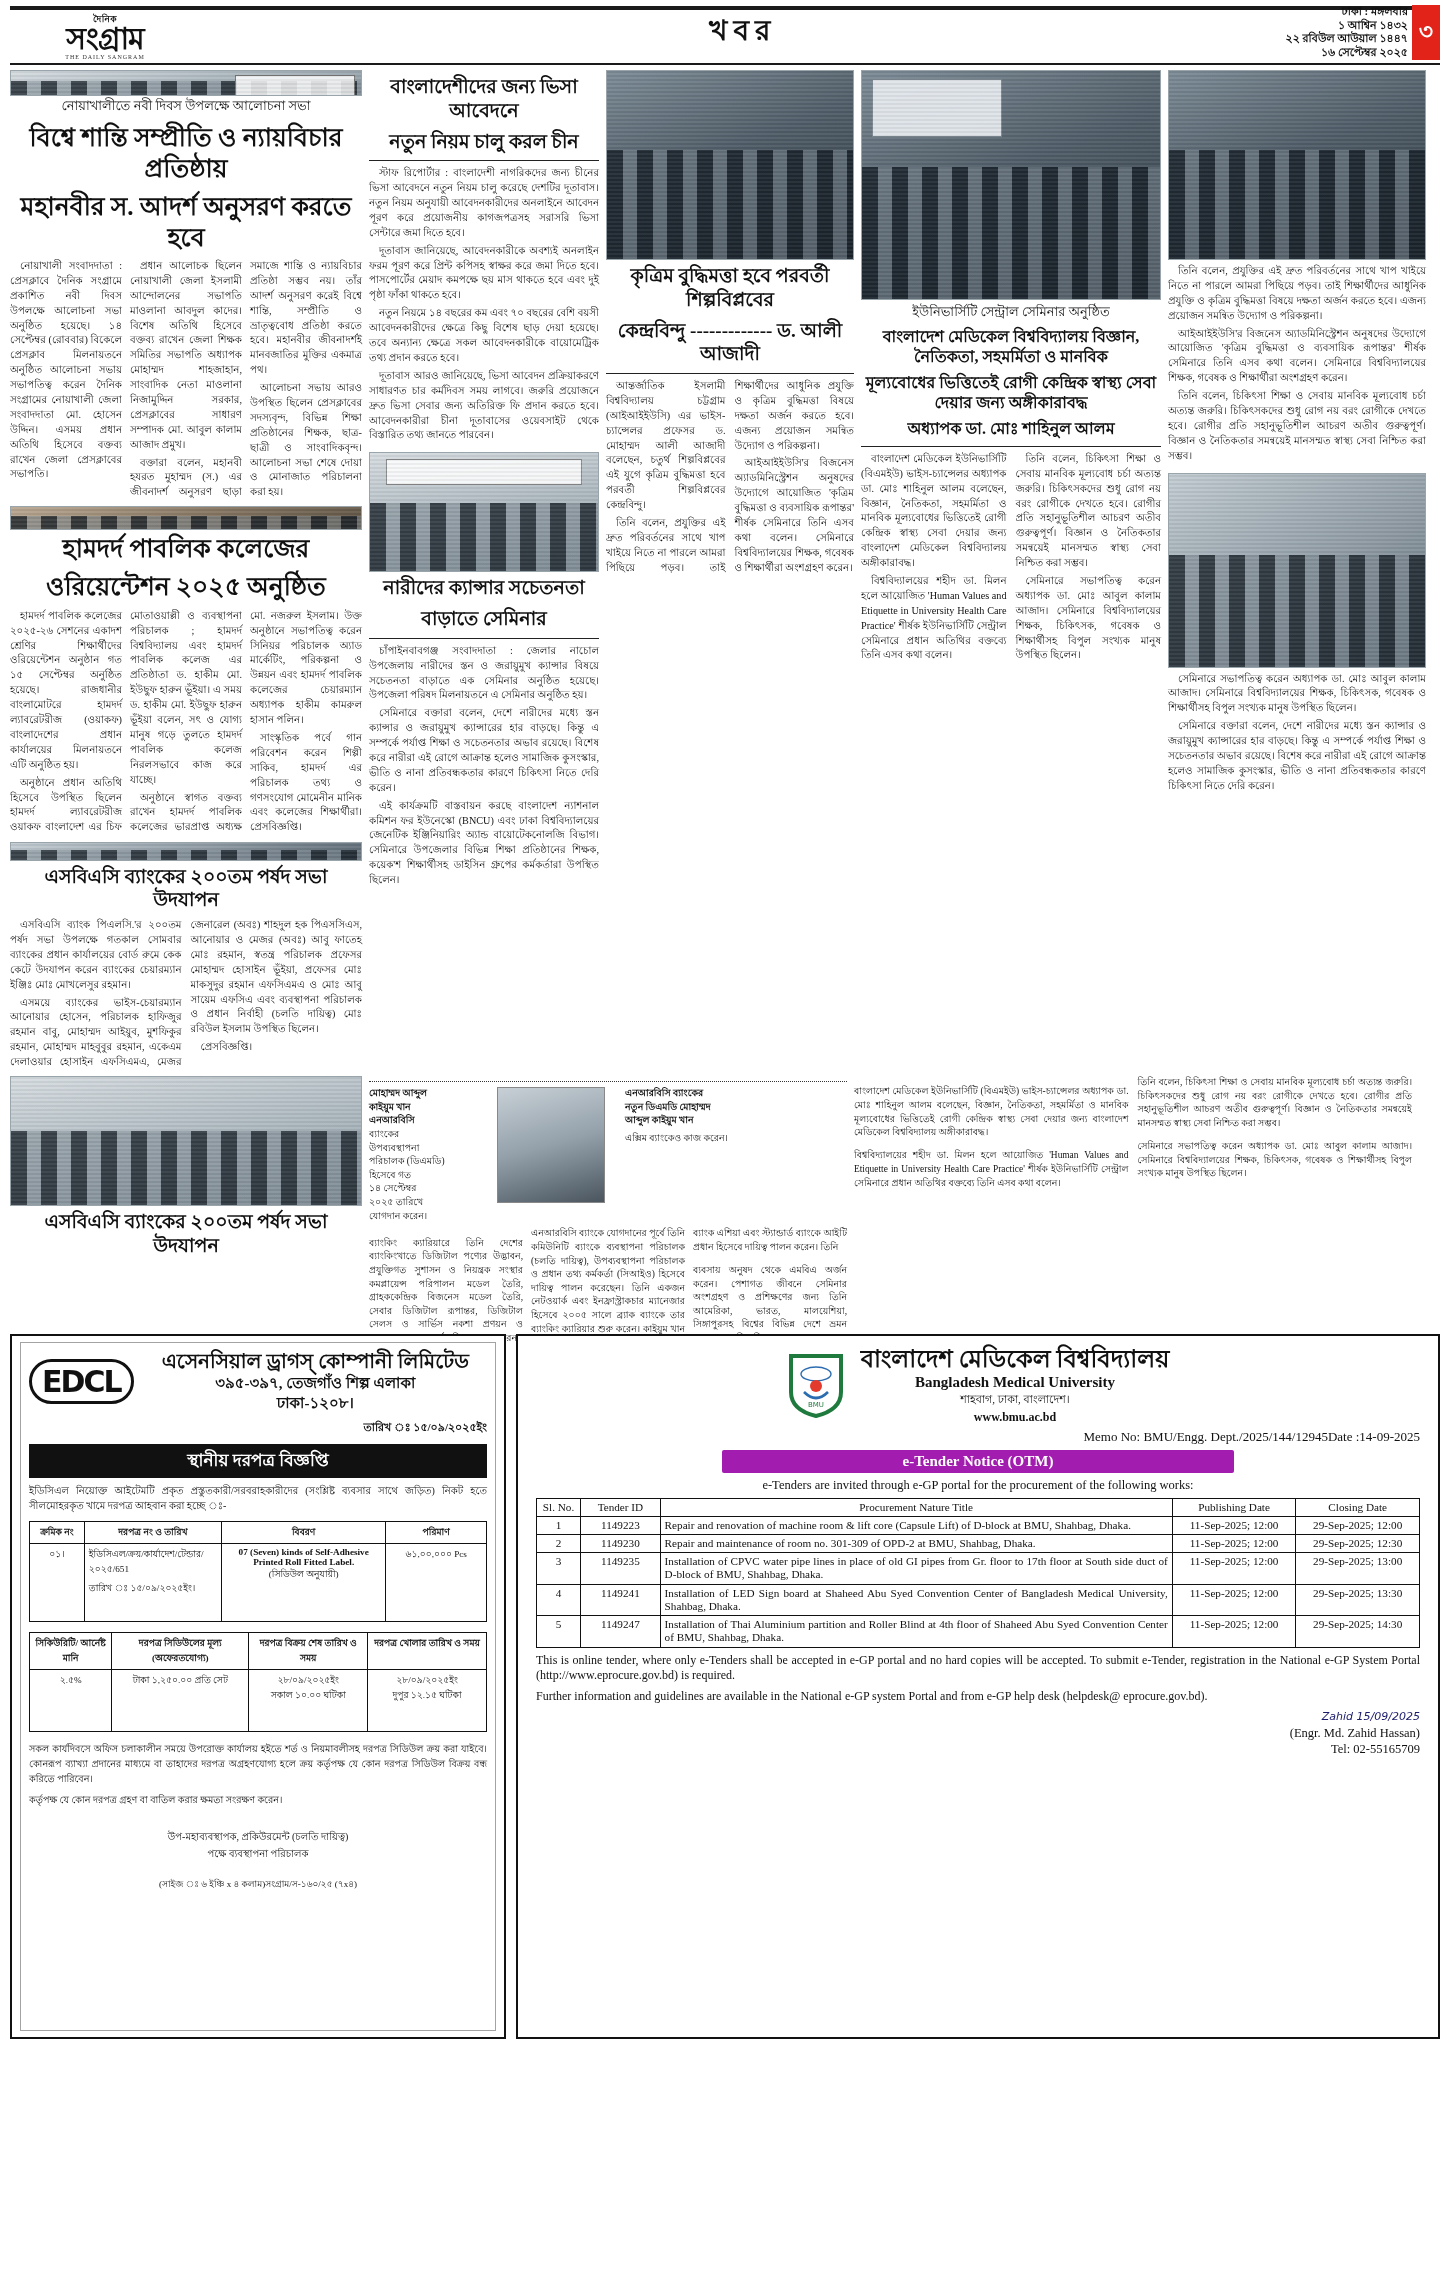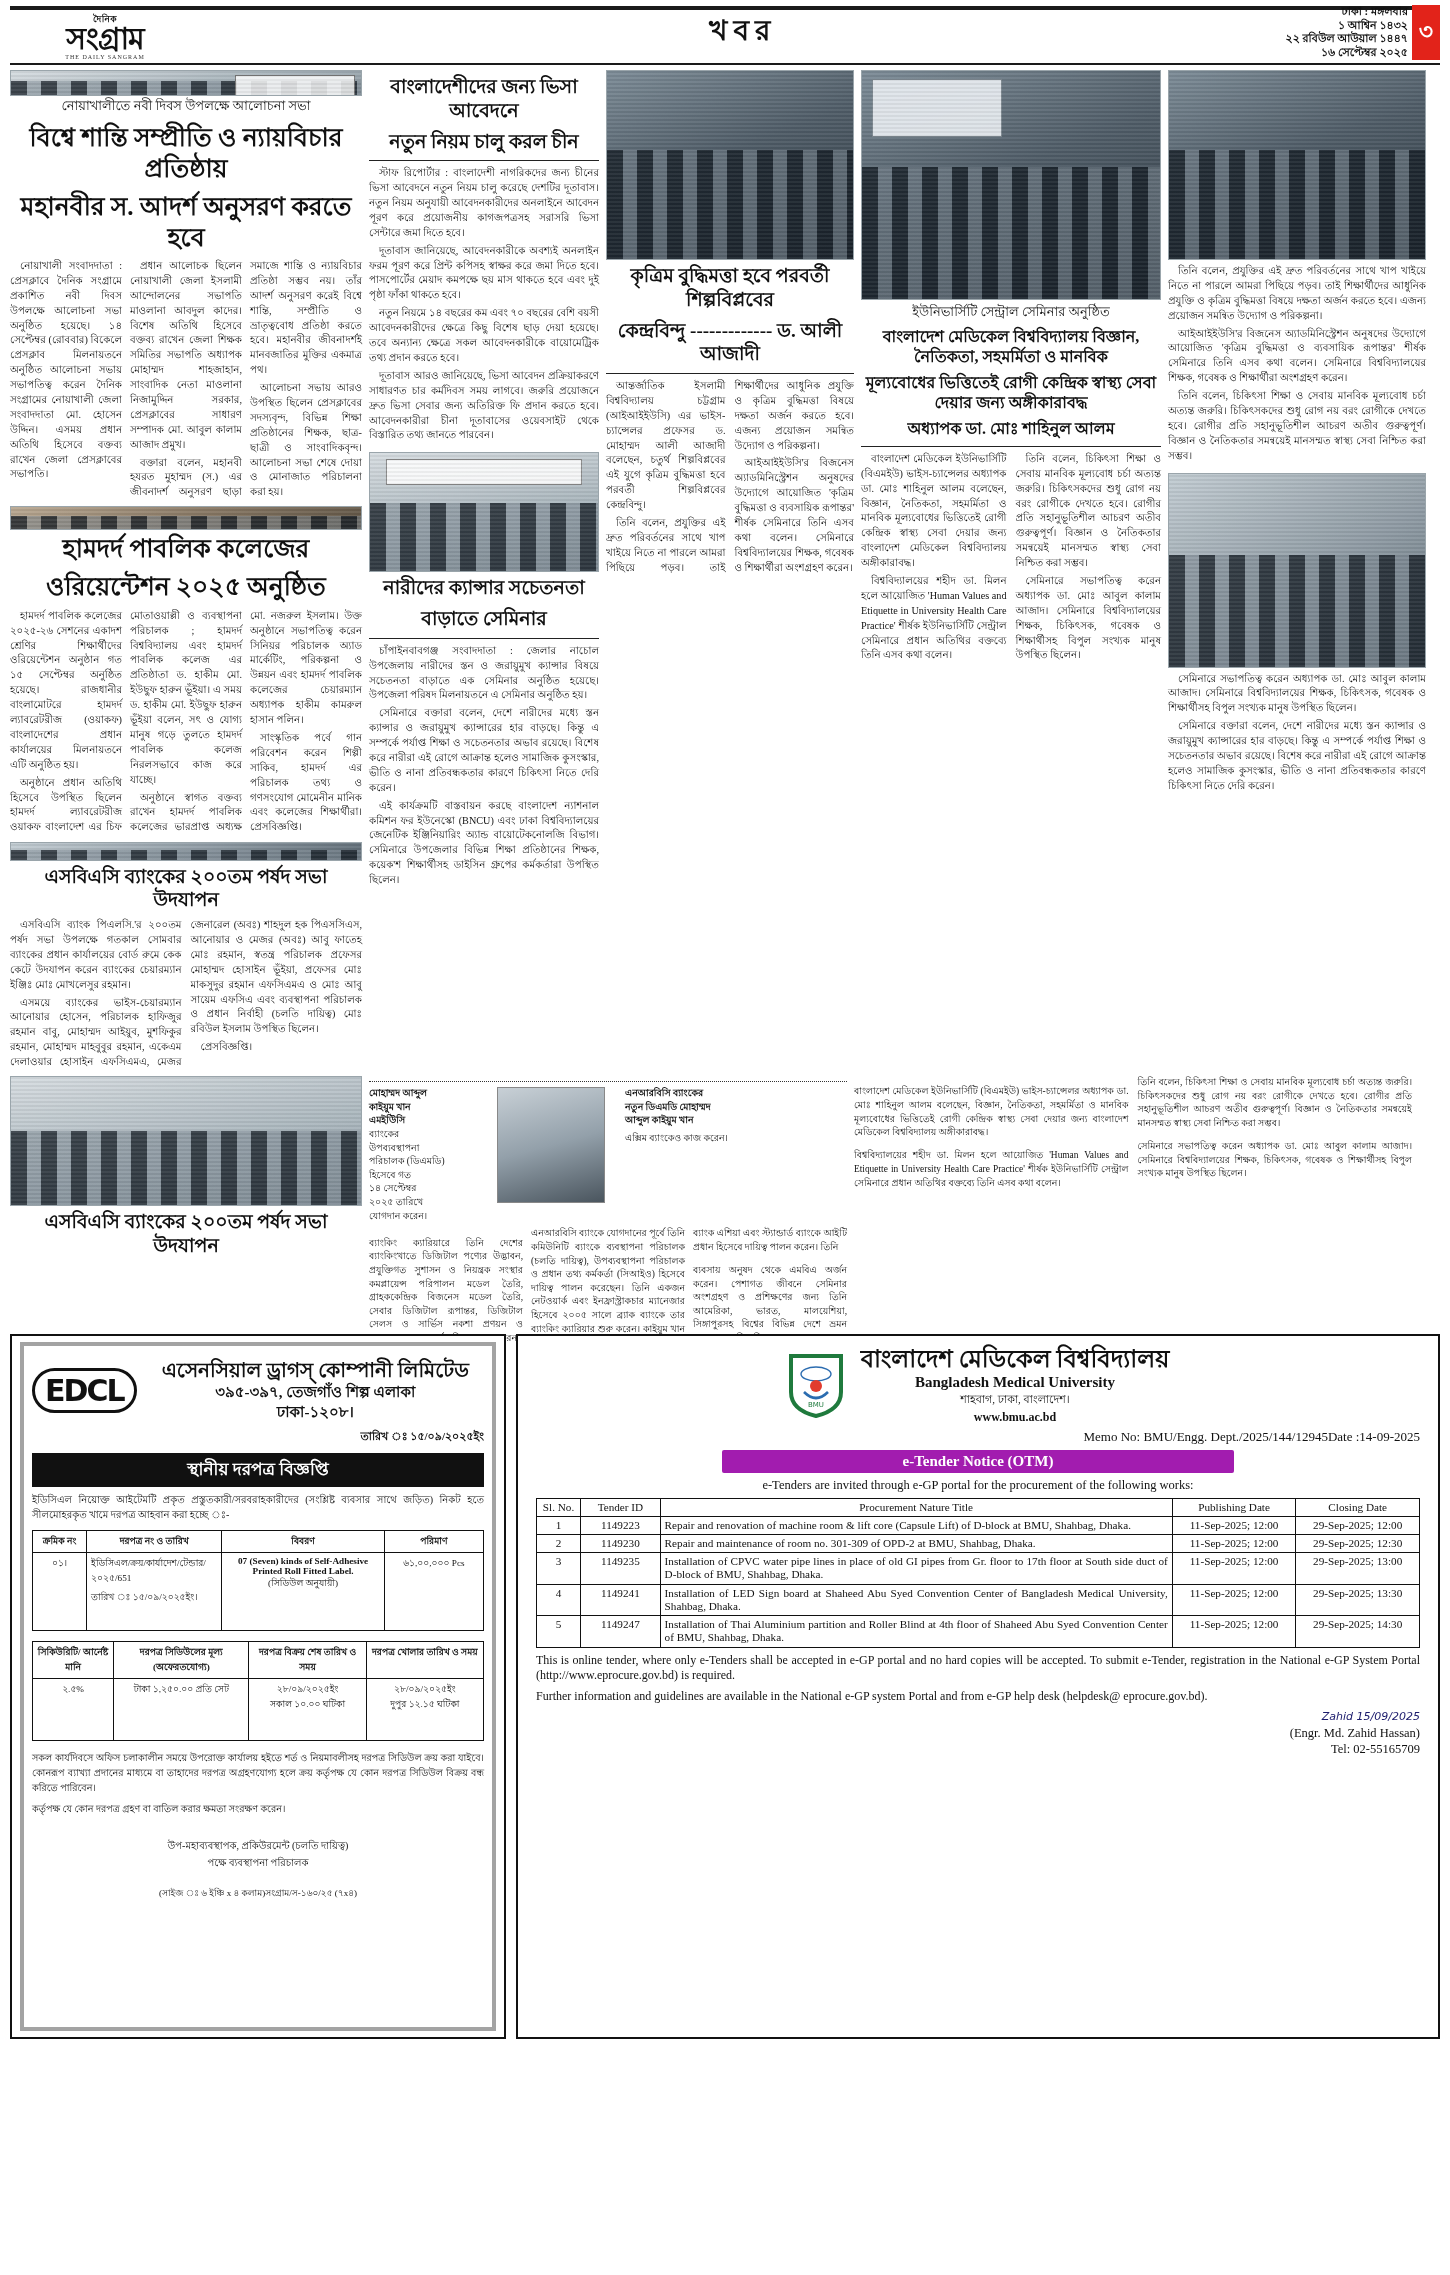--- a/index.html
+++ b/index.html
@@ -52,21 +52,21 @@
 
   .body-text { font-size:10.2px; line-height:1.46; text-align:justify; hyphens:auto; }
   .body-text p { margin:0 0 3px 0; text-indent:10px; }
   .two-col { column-count:2; column-gap:9px; }
   .three-col { column-count:3; column-gap:8px; }
   .hr-dot { border:0; border-top:1.5px dotted #333; margin:5px 0; }
   .hr-sol { border:0; border-top:1px solid #222; margin:5px 0; }
 
   
   .ad { border:2px solid #111; background:#fff; padding:6px 8px; }
-  .ad-inner { border:4px solid #a3a3a3; padding:12px 8px; height:100%; }
+  .ad-inner { border:1px solid #a3a3a3; padding:6px 8px; height:100%; }
   .ad-title-bn { font-size:20px; font-weight:bold; text-align:center; line-height:1.25; }
   .ad-sub-bn { font-size:15px; font-weight:bold; text-align:center; line-height:1.3; }
   .ad-band { background:#111; color:#fff; text-align:center; font-size:17px; font-weight:bold; padding:3px 0; margin:6px 0 5px; }
   .edcl-logo { font-family:"DejaVu Sans", sans-serif; font-weight:bold; font-size:30px;
                letter-spacing:-2px; border:3px solid #111; border-radius:28px; padding:2px 10px; display:inline-block;}
   tbl, table { border-collapse:collapse; width:100%; }
   .t-bn th, .t-bn td { border:1px solid #111; font-size:9.2px; padding:3px 4px; vertical-align:top; }
   .t-bn th { font-weight:bold; text-align:center; }
 
   .bmu-head { text-align:center; }
@@ -245,21 +245,21 @@
         </div>
       <div class="hl2 mt4">এসবিএসি ব্যাংকের ২০০তম পর্ষদ সভা উদযাপন</div>
     </div>
 
     <div style="width:478px">
       <hr class="hr-dot">
       <div style="display:flex; gap:8px;">
         <div style="width:120px" class="small-bn">
           <div class="bold">মোহাম্মদ আব্দুল</div>
           <div class="bold">কাইয়ুম খান</div>
-          <div class="bold">এমইউিসি</div>
+          <div class="bold">এনআরবিসি</div>
           <div>ব্যাংকের</div>
           <div>উপব্যবস্থাপনা</div>
           <div>পরিচালক (ডিএমডি)</div>
           <div>হিসেবে গত</div>
           <div>১৪ সেপ্টেম্বর</div>
           <div>২০২৫ তারিখে</div>
           <div>যোগদান করেন।</div>
         </div>
         <div style="width:120px">
           <div class="portrait"></div>

